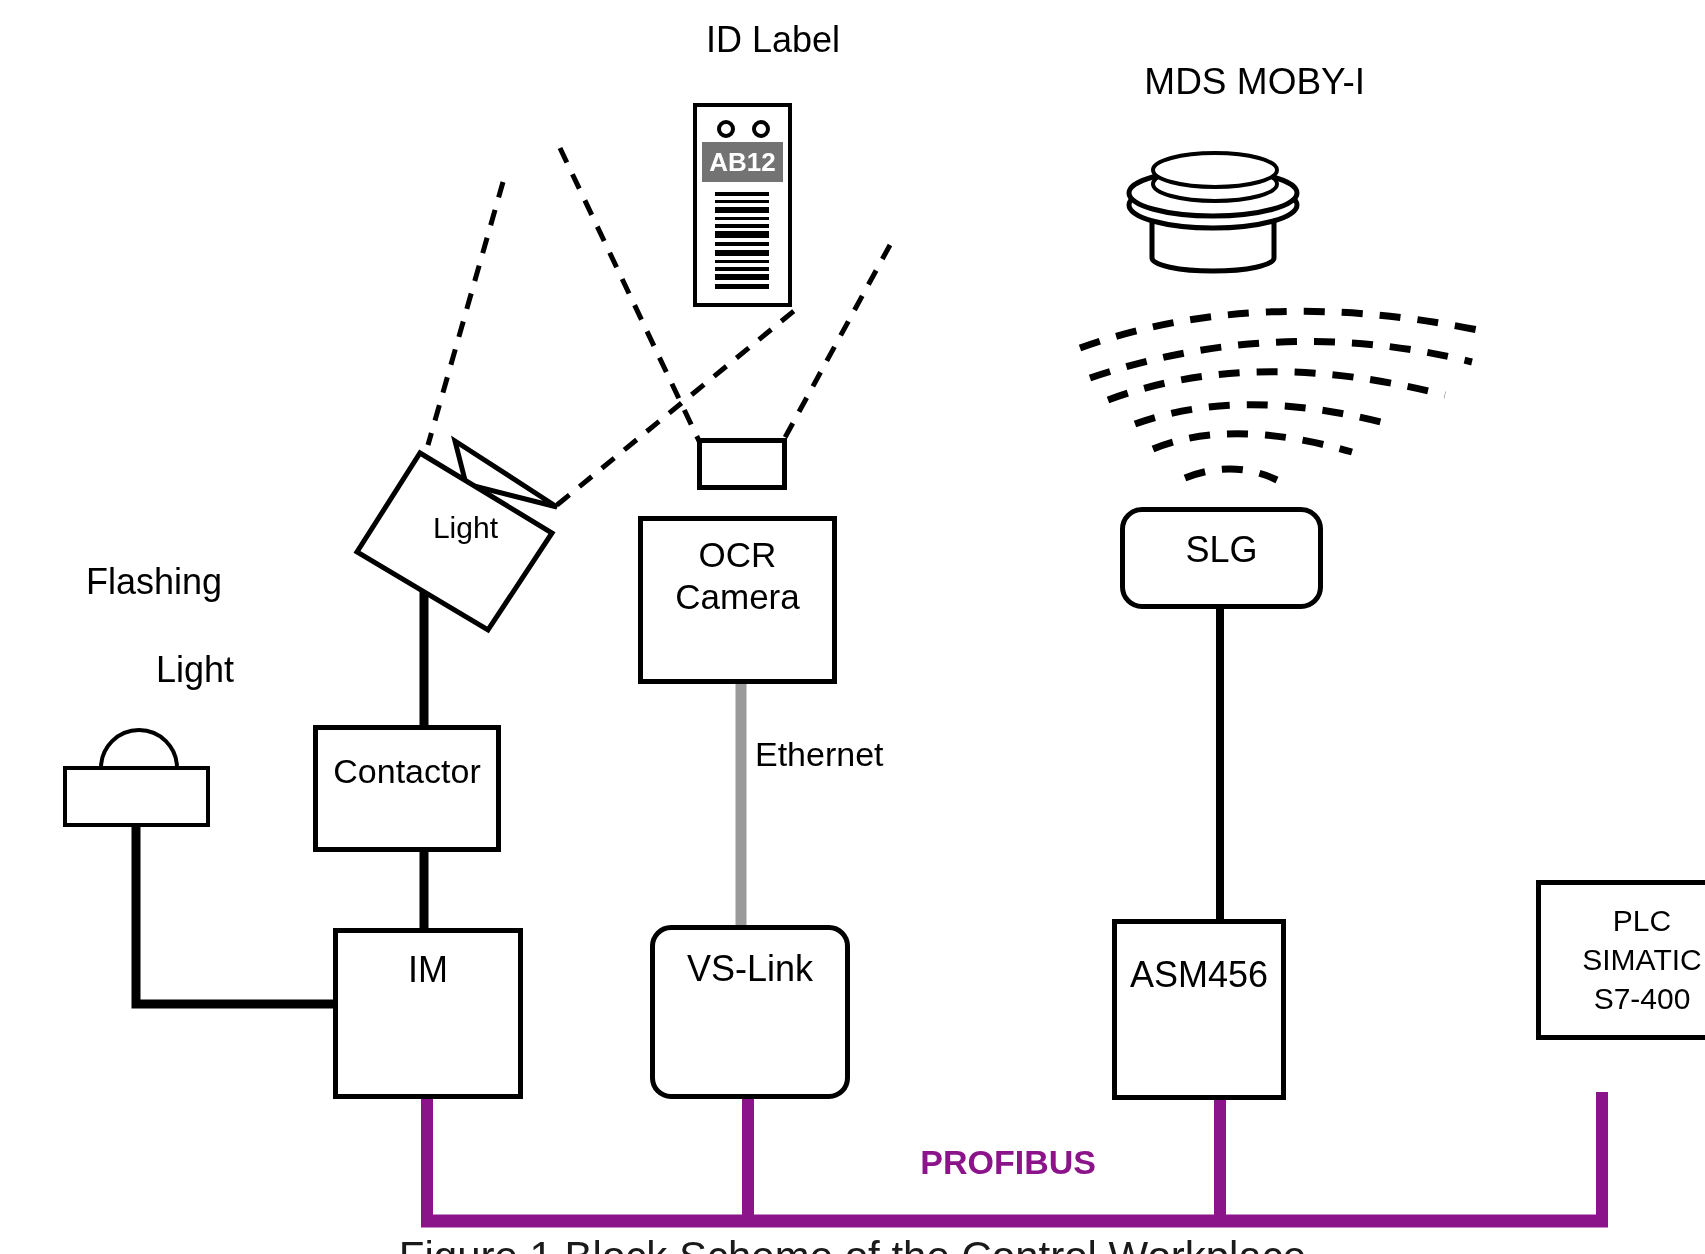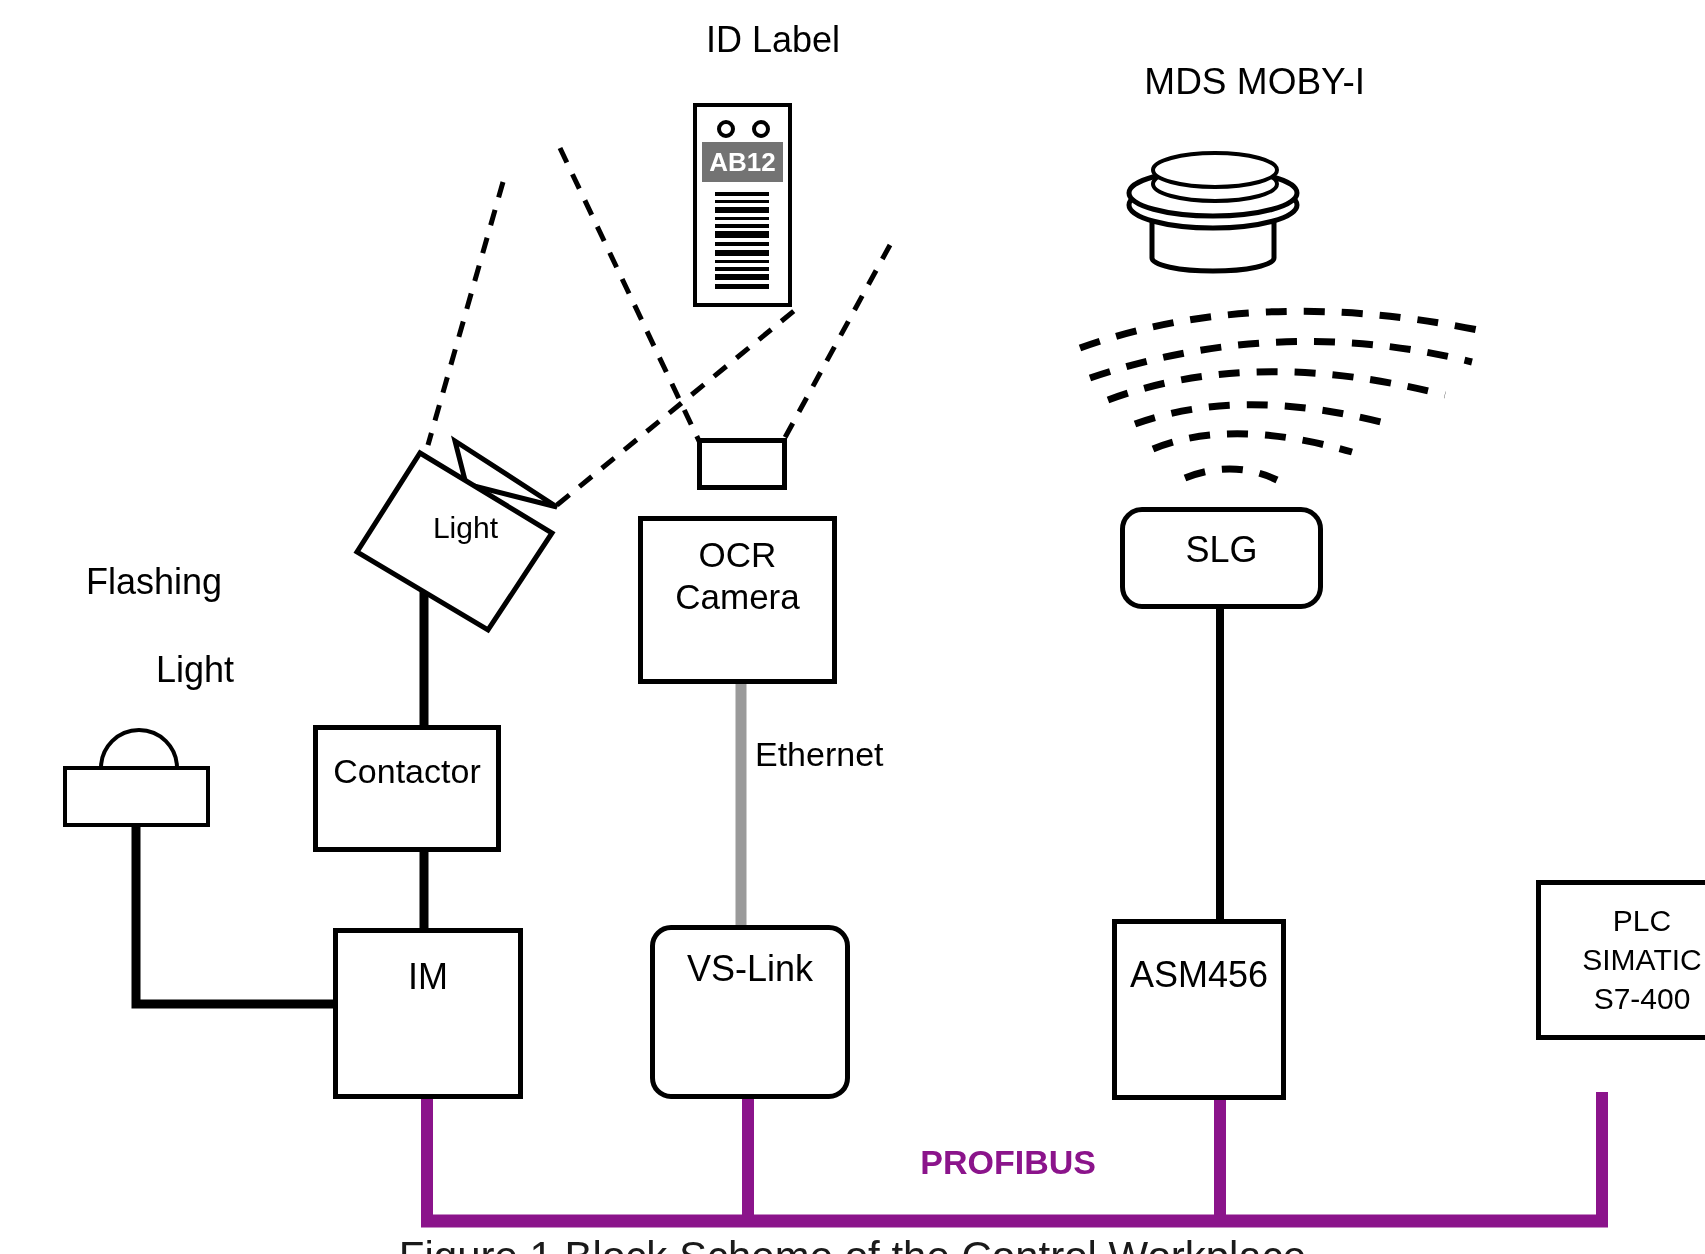--- a/index.html
+++ b/index.html
@@ -109,21 +109,21 @@
         <rect x="715" y="274" width="54" height="6"></rect>
         <rect x="715" y="284" width="54" height="5"></rect>
       </g>
     </g>
   </svg>
 
   <div class="node" style="left:313px;top:725px;width:188px;height:127px;padding-top:20px;font-size:34px;">
     <span>Contactor</span>
   </div>
 
-  <div class="node" style="left:333px;top:928px;width:190px;height:171px;padding-top:23px;text-align:center;">
+  <div class="node" style="left:333px;top:928px;width:190px;height:171px;padding-top:16px;text-align:center;">
     <span>IM</span>
   </div>
 
   <div class="node" style="left:697px;top:438px;width:90px;height:52px;border-width:5px;"></div>
   <div class="node" style="left:638px;top:485px;width:199px;height:168px;padding-top:13px;font-size:35px;margin-top:31px;">
     <div>OCR</div>
     <div>Camera</div>
   </div>
 
   <div class="node" style="left:650px;top:925px;width:200px;height:174px;padding-top:18px;border-radius:21px;">

